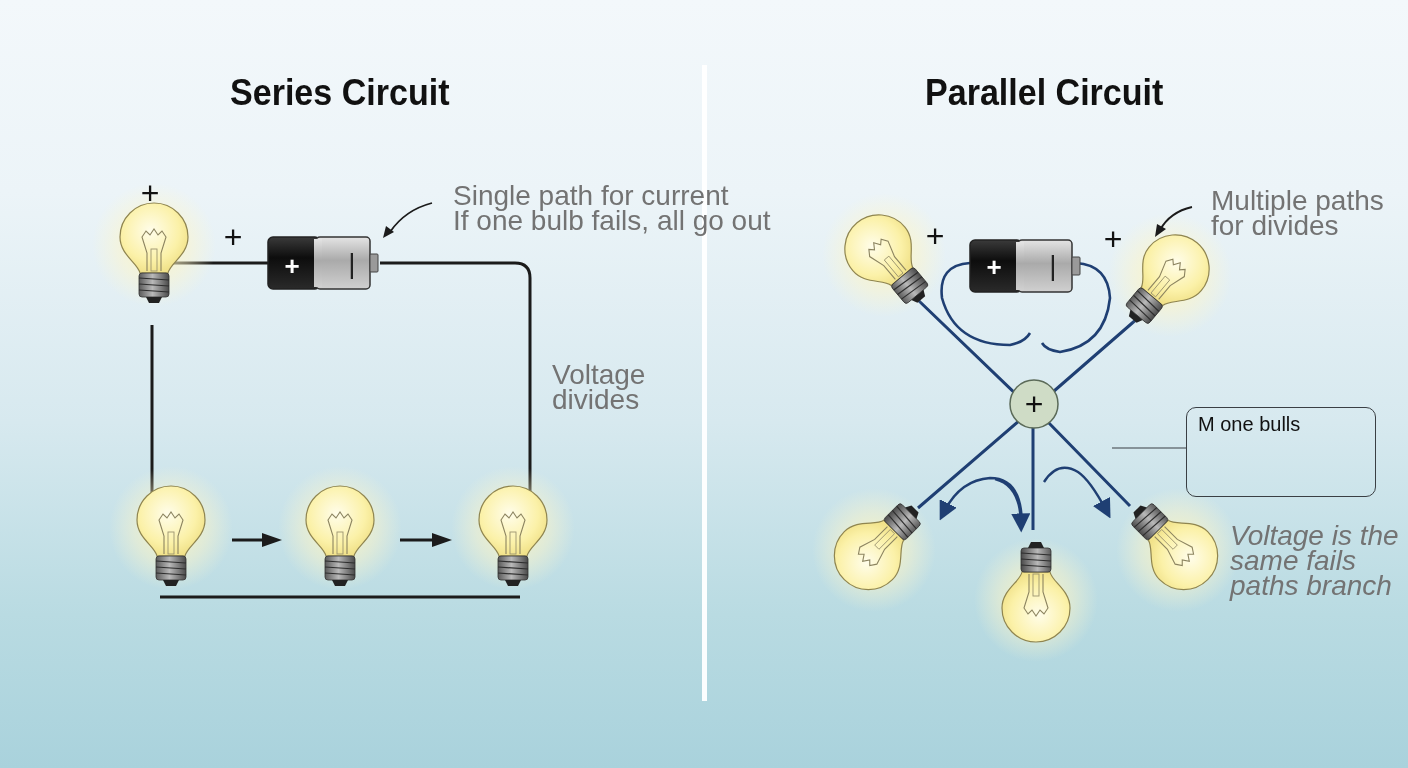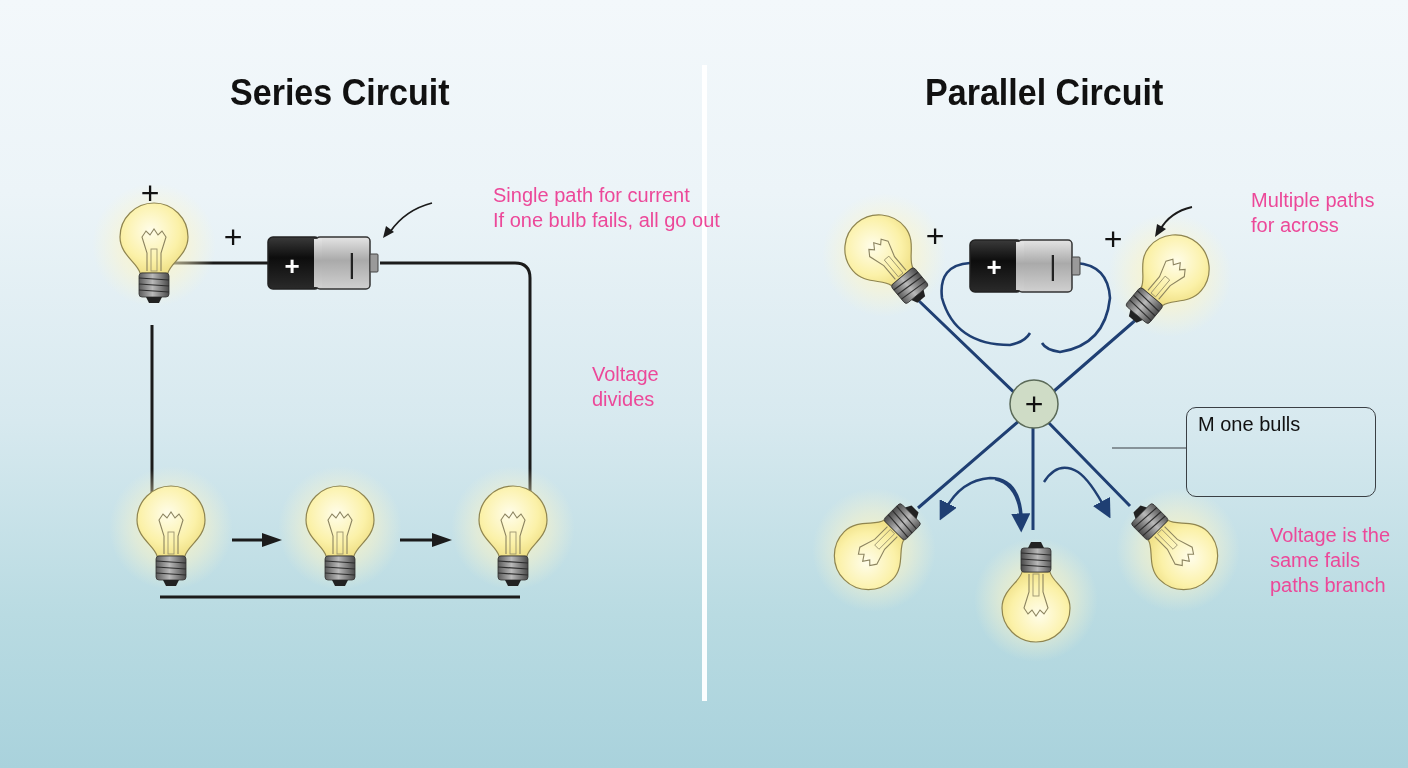--- a/index.html
+++ b/index.html
@@ -8,21 +8,21 @@
     background: linear-gradient(180deg, #f3f8fb 0%, #ecf4f8 25%, #d7e9ef 55%, #b9dbe2 80%, #a9d2dc 100%);
     font-family: "Liberation Sans", sans-serif;
   }
   .title {
     position: absolute; top: 72px; font-weight: bold; font-size: 37px;
     color: #111; letter-spacing: 0px; transform: scaleX(0.92); transform-origin: left top;
   }
   #series-title { left: 230px; }
   #parallel-title { left: 925px; }
   .note {
-    position: absolute; font-size: 20px; color: #ec4899; line-height: 25px; white-space: nowrap; margin-left: 40px;
+    position: absolute; font-size: 28px; color: #737373; line-height: 25px; white-space: nowrap;
   }
   .divider {
     position: absolute; left: 702px; top: 65px; width: 5px; height: 636px; background: #ffffff;
     opacity: 0.95;
   }
   svg.diagram { position: absolute; left: 0; top: 0; }
   .callout-box {
     position: absolute; left: 1186px; top: 407px; width: 190px; height: 90px;
     border: 1.5px solid #3a3f44; border-radius: 10px; box-sizing: border-box;
     padding: 4px 0 4px 11px; font-size: 20px; line-height: 25px; color: #111;
@@ -157,22 +157,22 @@
   <div>Single path for current</div>
   <div>If one bulb fails, all go out</div>
 </div>
 <div class="note" style="left:552px; top:362px;">
   <div>Voltage</div>
   <div>divides</div>
 </div>
 
 <div class="note" style="left:1211px; top:188px;">
   <div>Multiple paths</div>
-  <div>for across</div>
+  <div>for divides</div>
 </div>
 <div class="callout-box">
   <div>M one bulls</div>
 </div>
-<div class="note" style="left:1230px; top:523px;">
+<div class="note" style="left:1230px; top:523px;font-style:italic;">
   <div>Voltage is the</div>
   <div>same fails</div>
   <div>paths branch</div>
 </div>
 
 </body></html>

